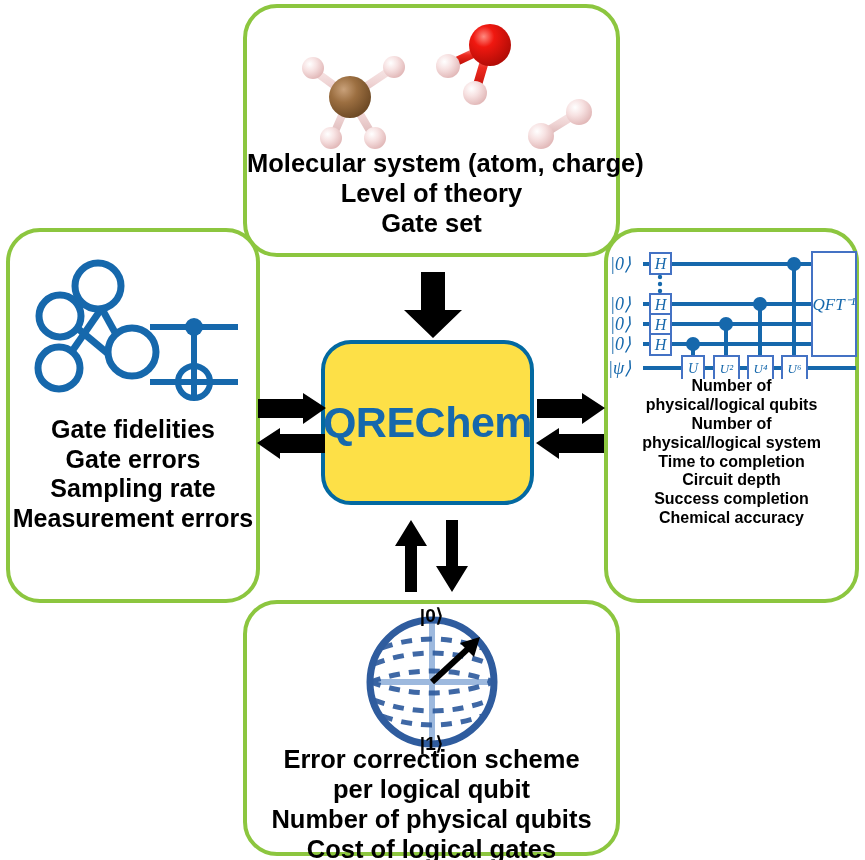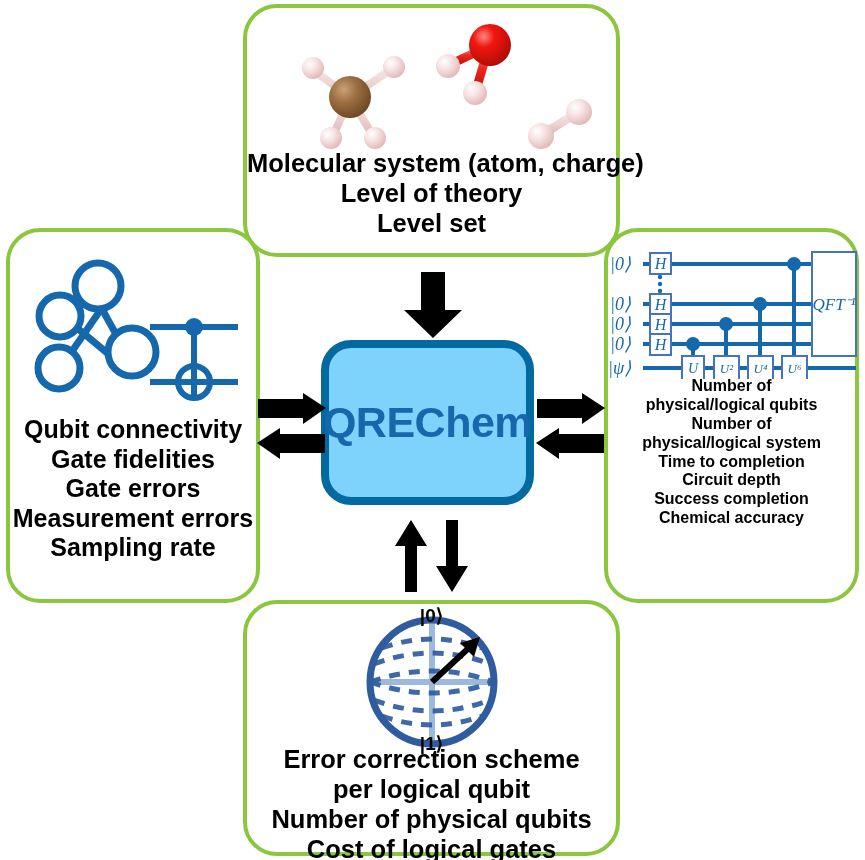--- a/index.html
+++ b/index.html
@@ -51,23 +51,23 @@
   #panel-bottom .panel-text { top: 140px; font-size: 25.5px; }
 
   
   #center-box {
     position: absolute;
     left: 321px;
     top: 340px;
     width: 213px;
     height: 165px;
     box-sizing: border-box;
-    border: 8px solid #0369a1;
+    border: 4px solid #0369a1;
     border-radius: 30px;
-    background: #7dd3fc;
+    background: #fde047;
     display: flex;
     align-items: center;
     justify-content: center;
   }
   #center-title {
     font-size: 43px;
     font-weight: bold;
     color: #1668AC;
     letter-spacing: -0.5px;
     white-space: nowrap;
@@ -150,21 +150,21 @@
       <g>
         <line x1="296" y1="120" x2="330" y2="99" stroke="url(#bondH)" stroke-width="9" stroke-linecap="round"></line>
         <circle cx="294" cy="122" r="13" fill="url(#gH)"></circle>
         <circle cx="332" cy="98" r="13" fill="url(#gH)"></circle>
       </g>
     </svg>
 
     <div class="panel-text">
       <div>Molecular system (atom, charge)</div>
       <div>Level of theory</div>
-      <div>Level set</div>
+      <div>Gate set</div>
     </div>
   </div>
 
   <div class="panel" id="panel-left">
 
     <svg width="254" height="175" viewBox="0 0 254 175" style="position:absolute;left:0;top:12px;">
       <g stroke="#1668AC" fill="none">
 
         <line x1="60" y1="78" x2="114" y2="123" stroke-width="7"></line>
         <line x1="96" y1="58" x2="56" y2="116" stroke-width="7"></line>
@@ -181,25 +181,24 @@
         <line x1="140" y1="138" x2="228" y2="138" stroke-width="6"></line>
         <line x1="184" y1="83" x2="184" y2="138" stroke-width="6"></line>
         <circle cx="184" cy="83" r="9" fill="#1668AC" stroke="none"></circle>
         <circle cx="184" cy="138" r="16" stroke-width="6" fill="none"></circle>
         <line x1="168" y1="138" x2="200" y2="138" stroke-width="6"></line>
         <line x1="184" y1="122" x2="184" y2="154" stroke-width="6"></line>
       </g>
     </svg>
 
     <div class="panel-text">
-      <div>Qubit connectivity</div>
       <div>Gate fidelities</div>
       <div>Gate errors</div>
+      <div>Sampling rate</div>
       <div>Measurement errors</div>
-      <div>Sampling rate</div>
     </div>
   </div>
 
   <div class="panel" id="panel-right">
 
     <svg id="circuit" width="255" height="135" viewBox="0 0 255 135">
       <g stroke="#1668AC" fill="none" stroke-width="4">
 
         <line x1="35" y1="20" x2="248" y2="20"></line>
         <line x1="35" y1="60" x2="248" y2="60"></line>

